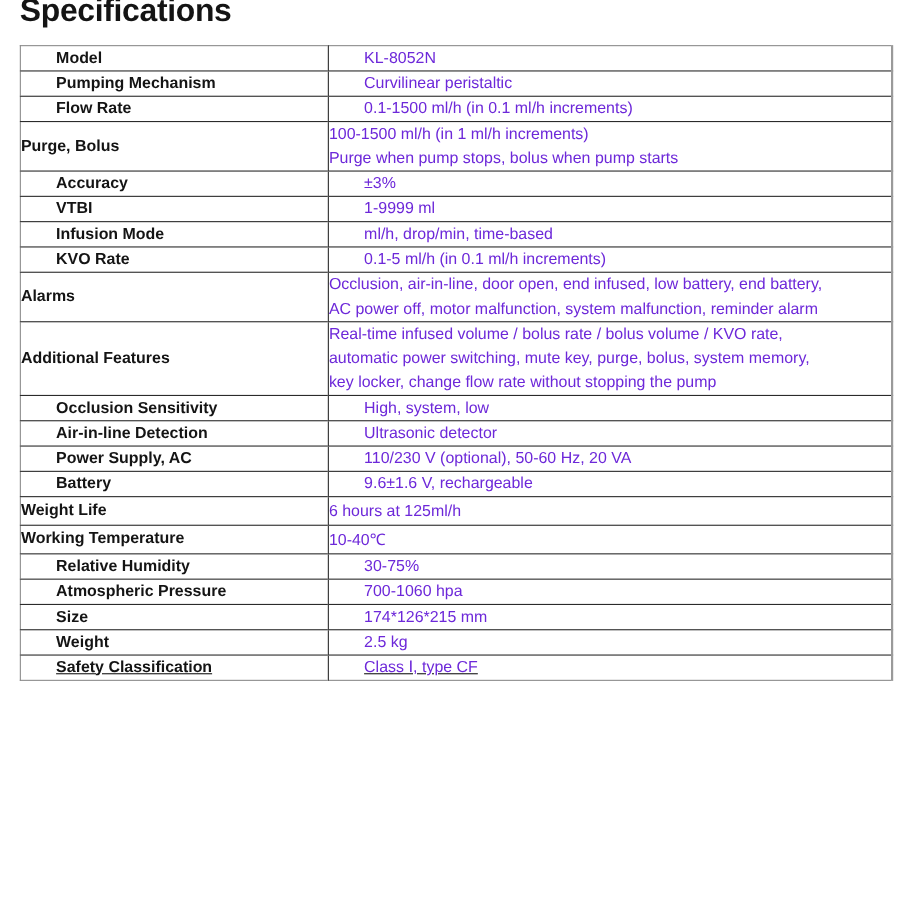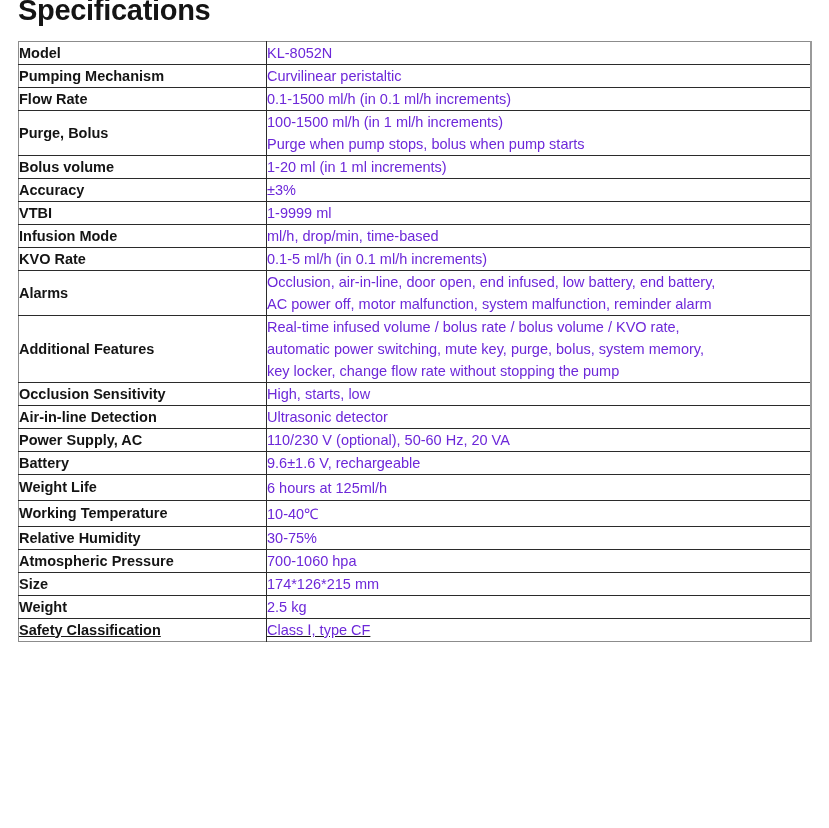--- a/index.html
+++ b/index.html
@@ -81,21 +81,21 @@
     line-height: 22px;
   }
 
   .cell-value .line {
     display: block;
     white-space: nowrap;
   }
 
   
   tr.h1 .cell-label,
-  tr.h1 .cell-value { height: 21px; }
+  tr.h1 .cell-value { height: 21px; padding-left: 32px; }
 
   tr.h2 .cell-label,
   tr.h2 .cell-value { height: 44px; }
 
   tr.h3 .cell-label,
   tr.h3 .cell-value { height: 66px; }
 
   
   tr.tall .cell-label,
   tr.tall .cell-value { height: 25px; }
@@ -128,26 +128,20 @@
           </td>
         </tr>
         <tr class="h2">
           <td class="cell-label">Purge, Bolus</td>
           <td class="cell-value">
             <span class="line">100-1500 ml/h (in 1 ml/h increments)</span>
             <span class="line">Purge when pump stops, bolus when pump starts</span>
           </td>
         </tr>
         <tr class="h1">
-          <td class="cell-label">Bolus volume</td>
-          <td class="cell-value">
-            <span class="line">1-20 ml (in 1 ml increments)</span>
-          </td>
-        </tr>
-        <tr class="h1">
           <td class="cell-label">Accuracy</td>
           <td class="cell-value">
             <span class="line">±3%</span>
           </td>
         </tr>
         <tr class="h1">
           <td class="cell-label">VTBI</td>
           <td class="cell-value">
             <span class="line">1-9999 ml</span>
           </td>
@@ -175,21 +169,21 @@
           <td class="cell-label">Additional Features</td>
           <td class="cell-value">
             <span class="line">Real-time infused volume / bolus rate / bolus volume / KVO rate,</span>
             <span class="line">automatic power switching, mute key, purge, bolus, system memory,</span>
             <span class="line">key locker, change flow rate without stopping the pump</span>
           </td>
         </tr>
         <tr class="h1">
           <td class="cell-label">Occlusion Sensitivity</td>
           <td class="cell-value">
-            <span class="line">High, starts, low</span>
+            <span class="line">High, system, low</span>
           </td>
         </tr>
         <tr class="h1">
           <td class="cell-label">Air-in-line Detection</td>
           <td class="cell-value">
             <span class="line">Ultrasonic detector</span>
           </td>
         </tr>
         <tr class="h1">
           <td class="cell-label">Power Supply, AC</td>

